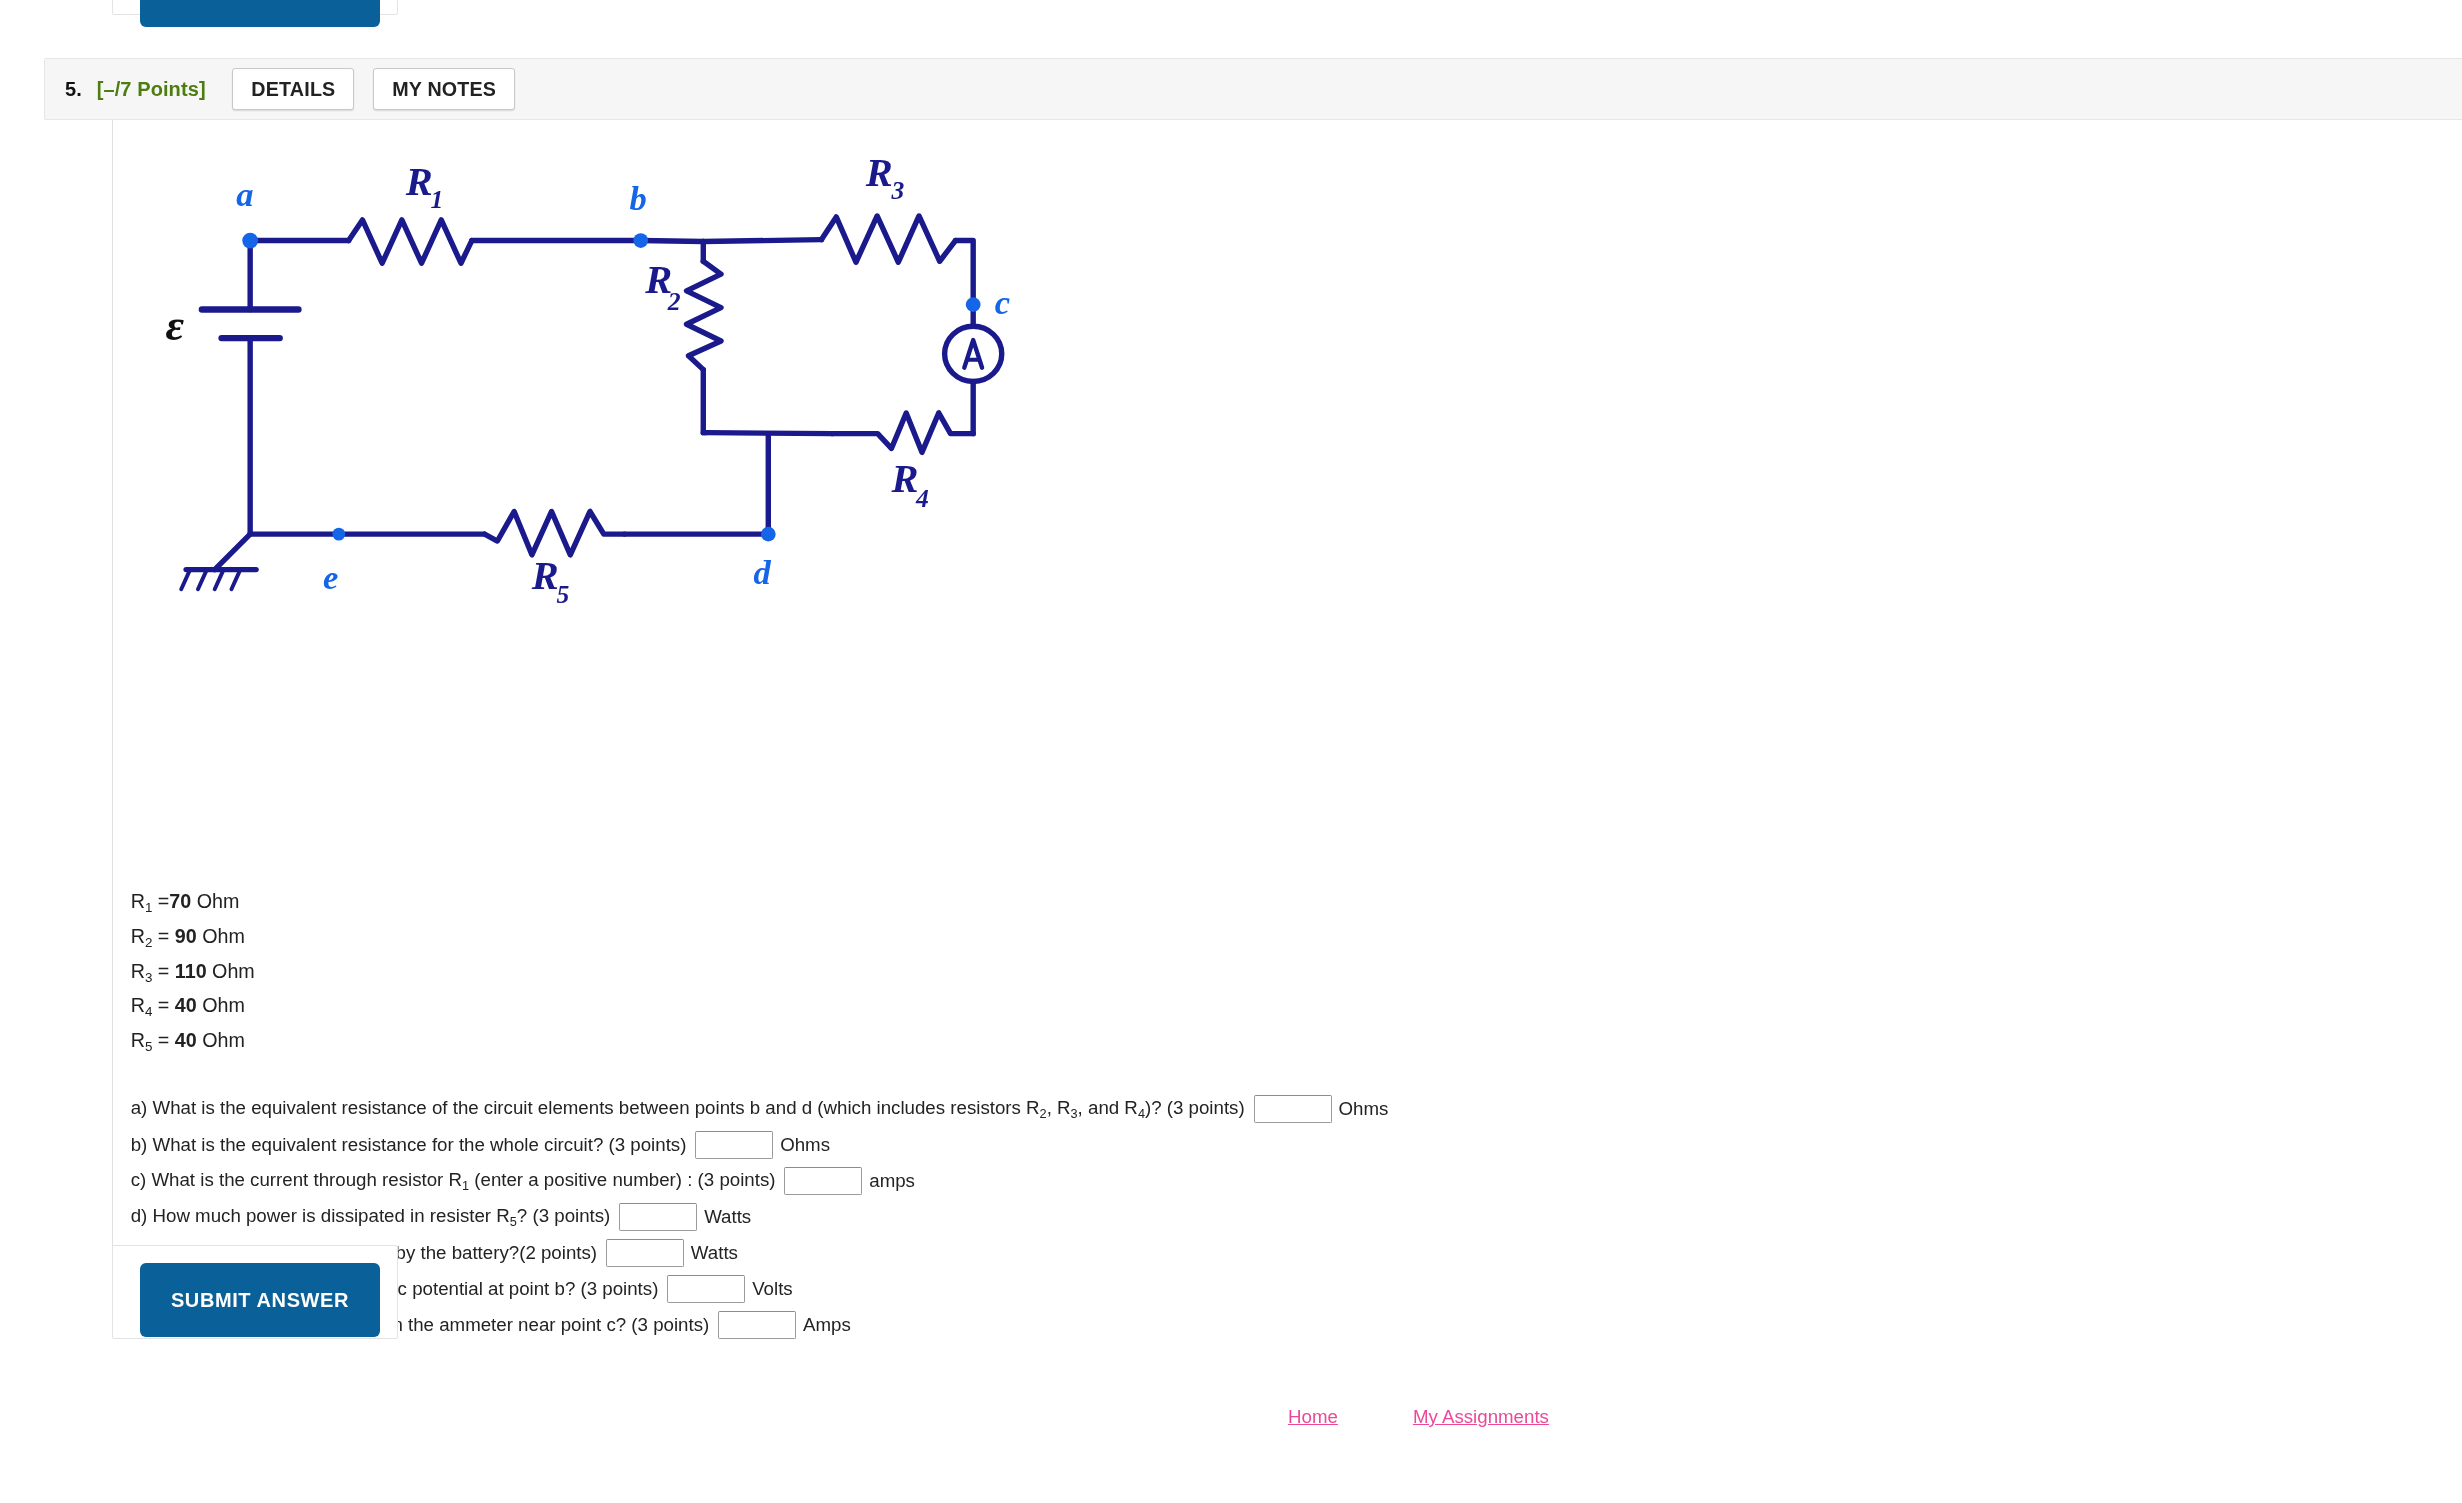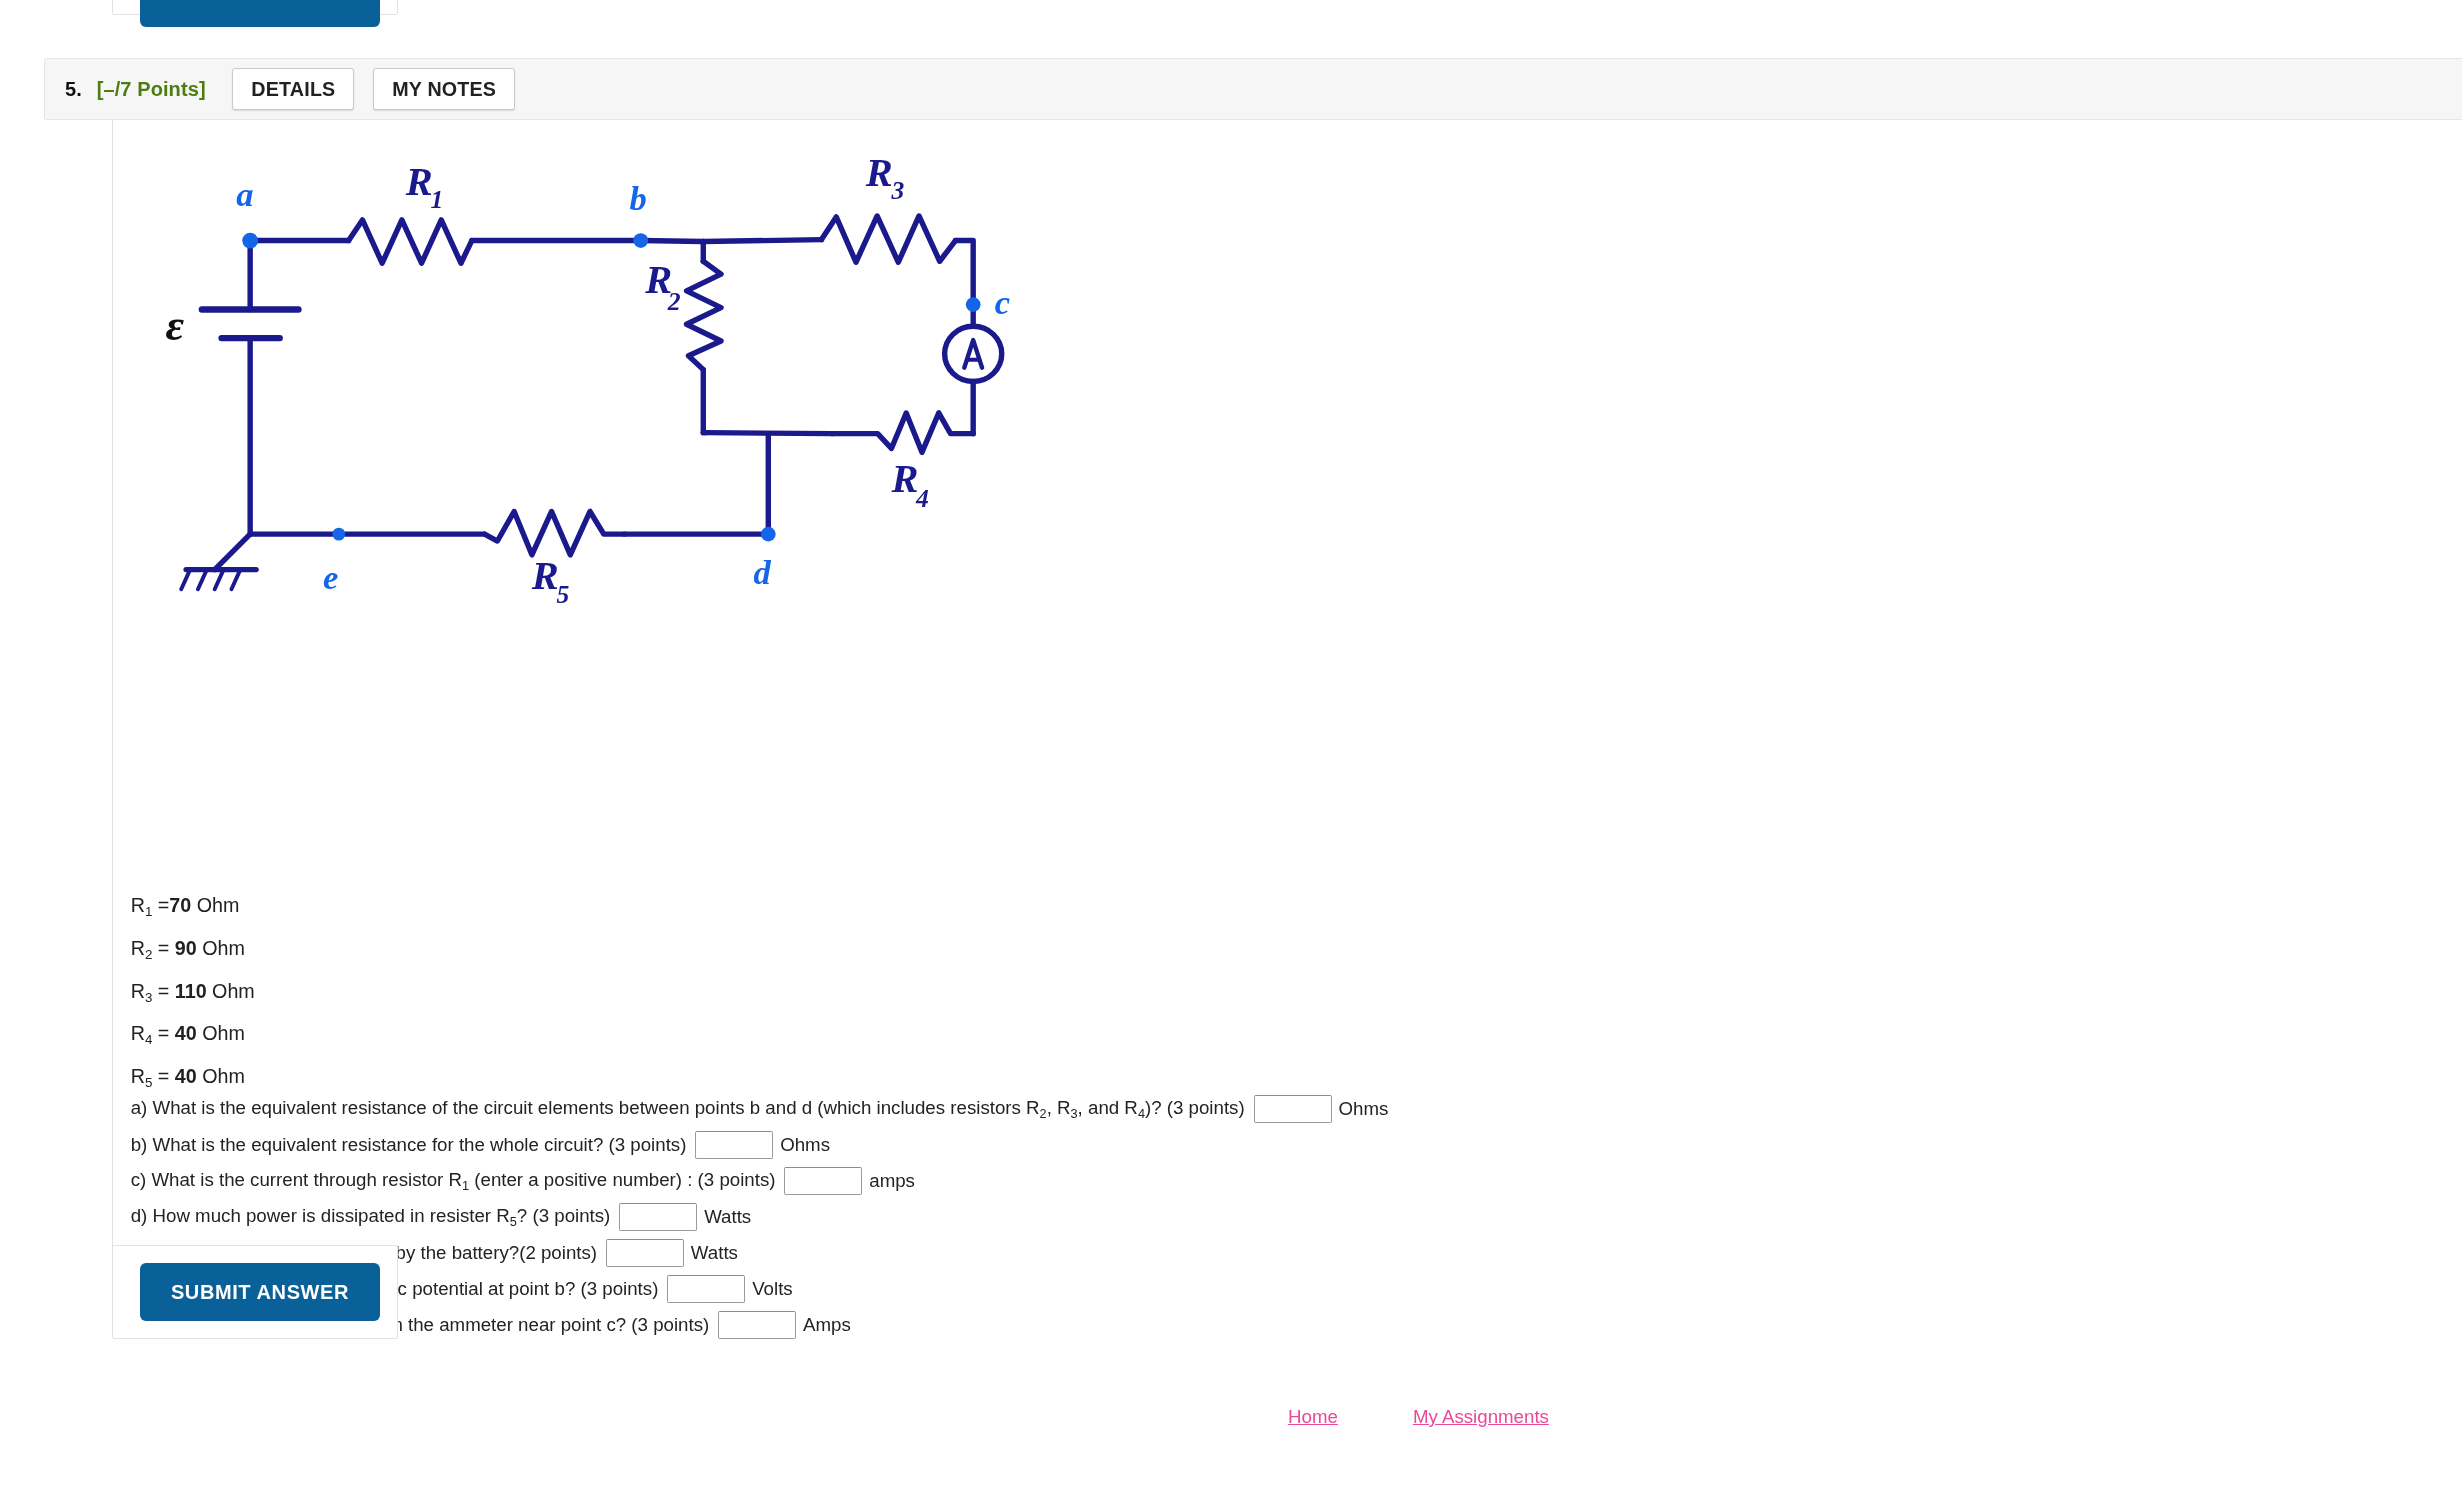--- a/index.html
+++ b/index.html
@@ -64,21 +64,21 @@
   #statement{
     position:absolute; left:18.7px; top:664px; font-size:19.7px; line-height:29.5px;
   }
   .hl{background:#f9cede;}
   .stmt-line{white-space:nowrap;}
   .stmt-line span.hl{padding:0.5px 1px;}
   b{font-weight:bold;}
 
   
   #resistor-values{
-    position:absolute; left:18.7px; top:767px; font-size:19.7px; line-height:36px;
+    position:absolute; left:18.7px; top:767px; font-size:19.7px; line-height:28px;
   }
   #resistor-values .rv-row{white-space:nowrap;}
   sub{font-size:.68em; vertical-align:-0.28em;}
 
   
   #questions{
     position:absolute; left:18.7px; top:971px; width:2610px;
     font-size:18.7px;
   }
   .q-row{
@@ -94,21 +94,21 @@
   }
   .q-unit{color:#232323;}
 
   
   #submit-card{
     position:absolute; left:112px; top:1245px; width:286px; height:94px;
     background:#ffffff; border:0.5px solid #e3e3e3; border-radius:2px;
     box-sizing:border-box;
   }
   #submit-answer-button{
-    position:absolute; left:27px; top:17px; width:240px; height:58px;
+    position:absolute; left:27px; top:17px; width:240px; height:74px;
     background:#0a6099; border:none; border-radius:5.9px;
     color:#ffffff; font-family:"Liberation Sans", sans-serif;
     font-size:20px; font-weight:bold; letter-spacing:0.6px;
     cursor:pointer;
   }
 
   
   #footer{
     position:absolute; left:0; top:1406px; width:2837px;
     display:flex; justify-content:center; gap:75px;

